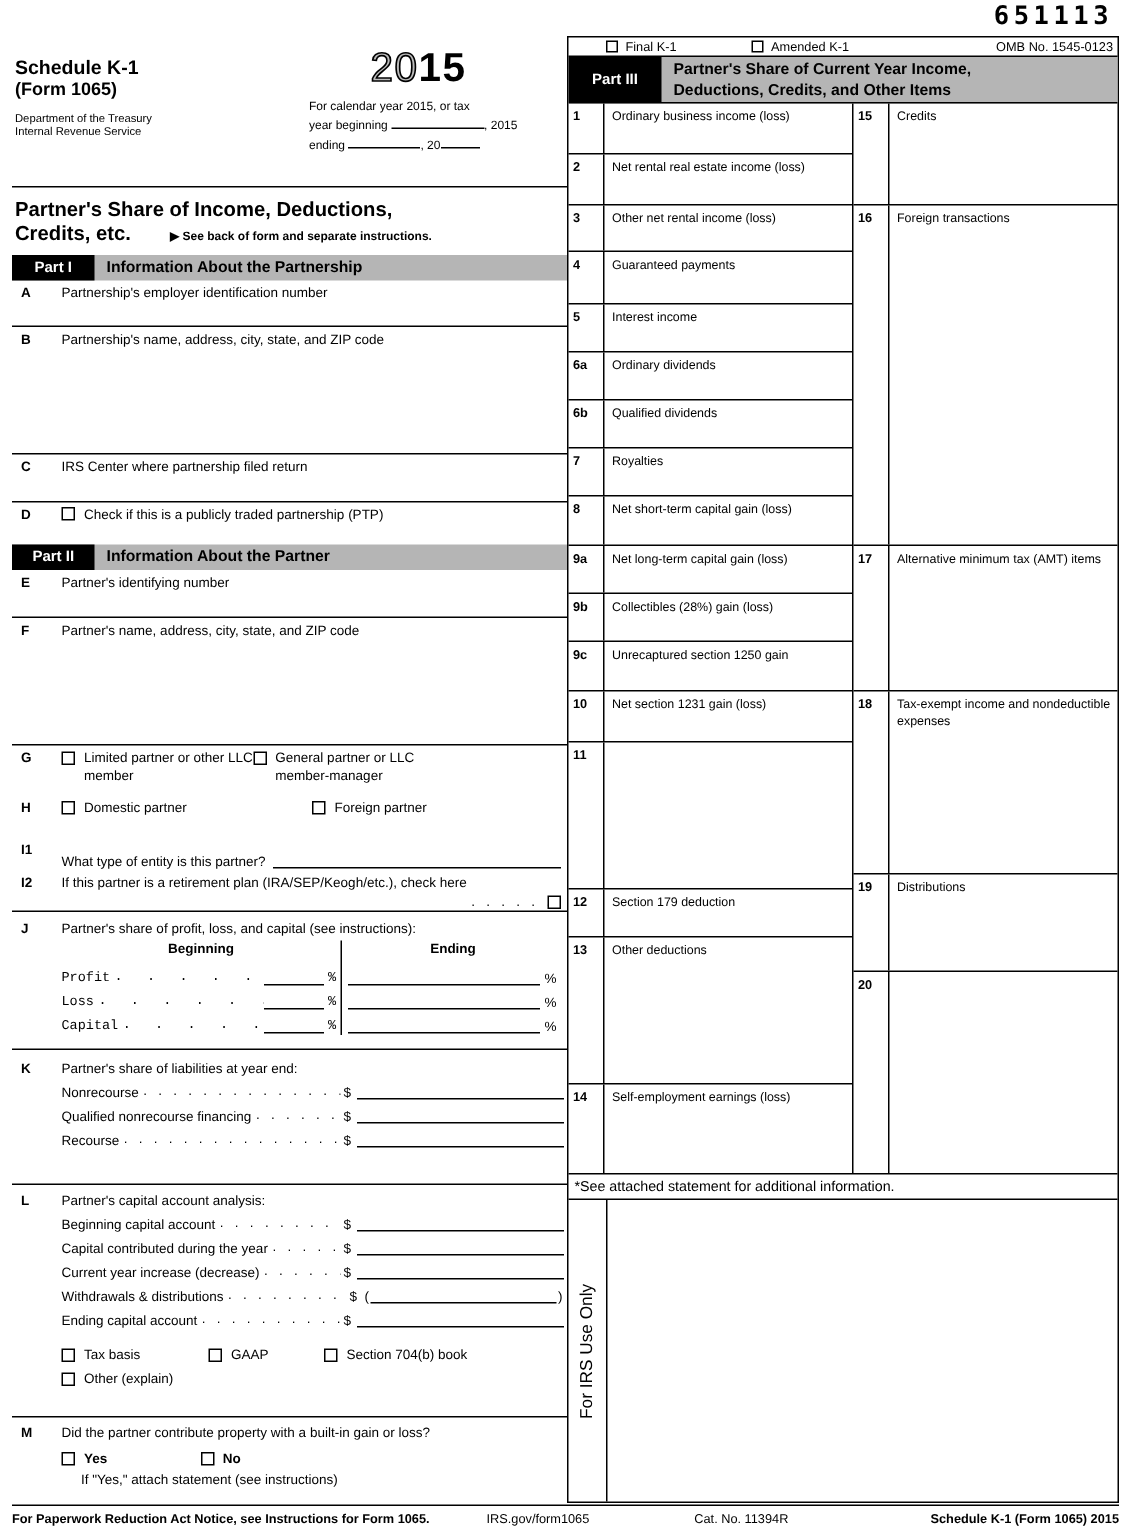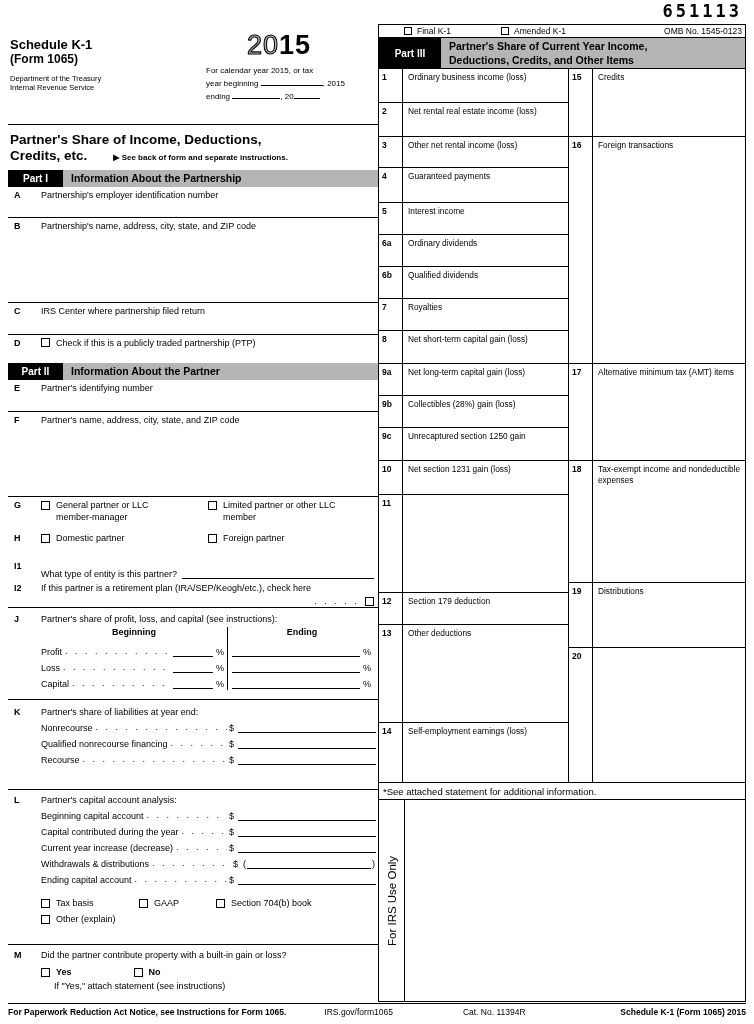--- a/index.html
+++ b/index.html
@@ -72,21 +72,21 @@
   .i2row .cb { align-self:flex-end; margin-bottom:1px; }
 
   
   .jsec { height:92px; padding-top:6px; }
   .jtable { margin-left:33px; margin-right:2px; margin-top:2px; }
   .jcolhead { display:flex; height:15px; }
   .jc1 { width:186px; text-align:center; font-weight:bold; font-size:9px; }
   .jc2 { flex:1; text-align:center; font-weight:bold; font-size:9px; }
   .vsep { width:1px; background:#000; align-self:stretch; flex:none; }
   .jrow { display:flex; height:16px; }
-  .jcol1 { width:186px; display:flex; align-items:flex-end; padding-bottom:1px; }
+  .jcol1 { width:186px; display:flex; align-items:flex-end; padding-bottom:1px;font-family:Liberation Mono, monospace; }
   .jcol2 { flex:1; display:flex; align-items:flex-end; padding:0 2px 1px 4px; }
   .jlabel { font-size:9px; }
   .junit { font-size:9px; padding:0 3px; }
   .w40 { width:40px; }
 
   
   .ksec { height:90px; padding-top:7px; }
   .lsec { height:155px; padding-top:5px; }
   .msec { height:57px; padding-top:5px; }
   .krow { display:flex; align-items:flex-end; margin:0 2px 0 33px; height:16px; padding-bottom:1px; }
@@ -209,29 +209,29 @@
         <span class="ftext">Partner's identifying number</span>
       </div>
       <div class="frow bb" style="height:85px">
         <span class="letter">F</span>
         <span class="ftext">Partner's name, address, city, state, and ZIP code</span>
       </div>
 
       <div class="frow" style="height:33px">
         <span class="letter">G</span>
         <div class="optwrap">
+          <div class="optgrp">
+            <span class="cb"></span>
+            <span class="opt pre">Limited partner or other LLC
+member</span>
+          </div>
           <div class="optgrp og1">
             <span class="cb"></span>
             <span class="opt pre">General partner or LLC
 member-manager</span>
-          </div>
-          <div class="optgrp">
-            <span class="cb"></span>
-            <span class="opt pre">Limited partner or other LLC
-member</span>
           </div>
         </div>
       </div>
 
       <div class="frow" style="height:28px">
         <span class="letter">H</span>
         <div class="optwrap">
           <div class="optgrp og1">
             <span class="cb"></span>
             <span class="opt">Domestic partner</span>

